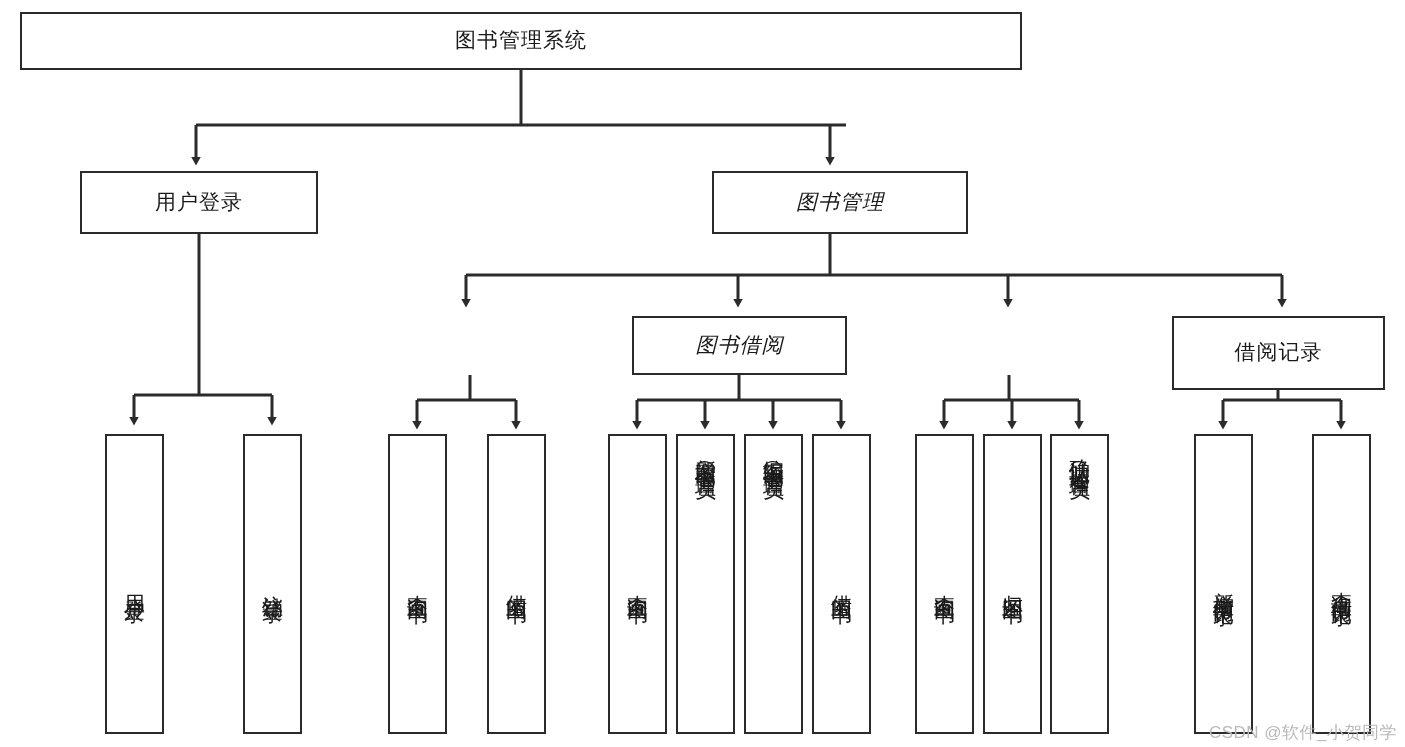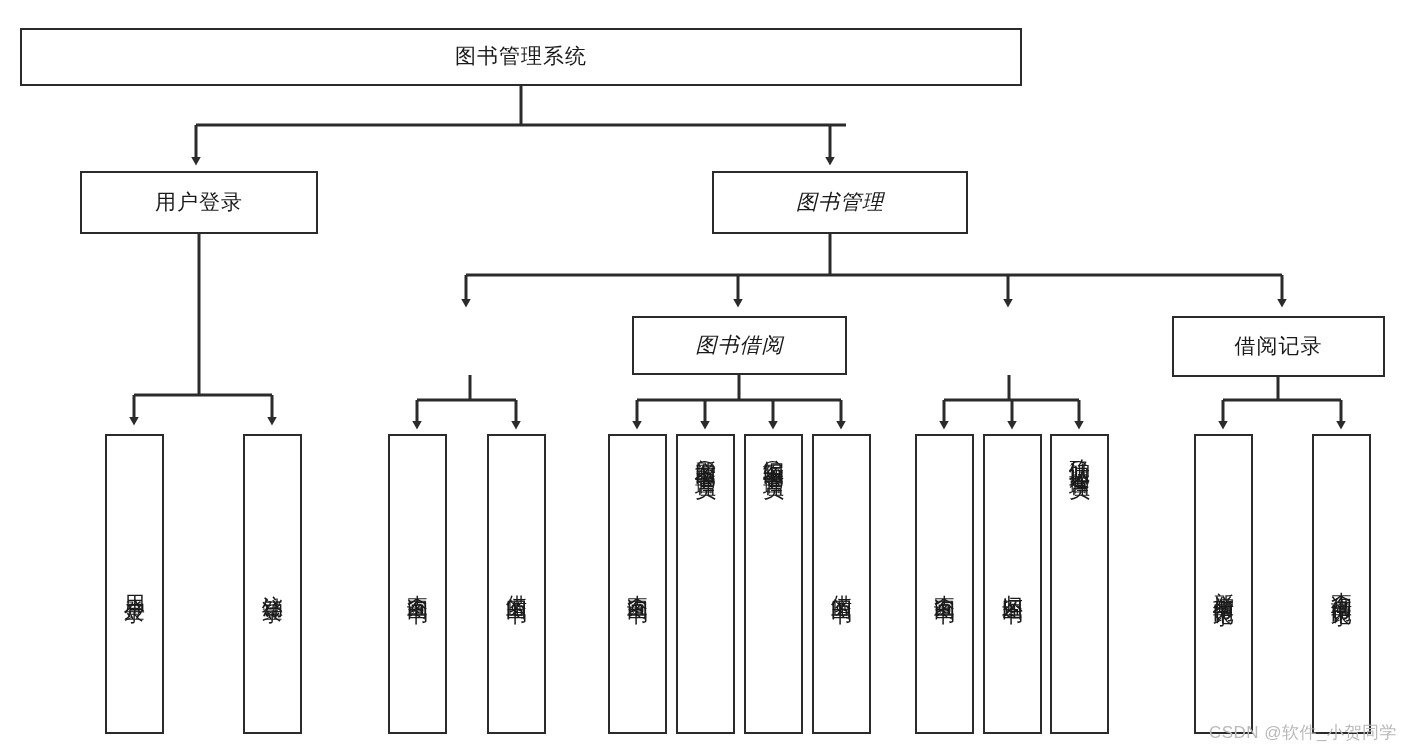--- a/index.html
+++ b/index.html
@@ -122,39 +122,39 @@
       <path d="M1012,400 L1012,422" marker-end="url(#arrow)"></path>
       <path d="M1079,400 L1079,422" marker-end="url(#arrow)"></path>
 
       <path d="M1278,375 L1278,400"></path>
       <path d="M1223,400 L1341,400"></path>
       <path d="M1223,400 L1223,422" marker-end="url(#arrow)"></path>
       <path d="M1341,400 L1341,422" marker-end="url(#arrow)"></path>
     </g>
   </svg>
 
-  <div class="node-box" style="left:20px; top:28px; width:1002px; height:58px;">
+  <div class="node-box" style="left:20px; top:12px; width:1002px; height:58px;">
     <span class="node-label-h">图书管理系统</span>
   </div>
 
   <div class="node-box" style="left:80px; top:171px; width:238px; height:63px;">
     <span class="node-label-h">用户登录</span>
   </div>
 
   <div class="node-box" style="left:712px; top:171px; width:256px; height:63px;font-style:italic;">
     <span class="node-label-h">图书管理</span>
   </div>
 
 
   <div class="node-box" style="left:632px; top:316px; width:215px; height:59px;font-style:italic;">
     <span class="node-label-h">图书借阅</span>
   </div>
 
 
-  <div class="node-box" style="left:1172px; top:316px; width:213px; height:61px;text-align:right;">
+  <div class="node-box" style="left:1172px; top:316px; width:213px; height:74px;text-align:right;">
     <span class="node-label-h">借阅记录</span>
   </div>
 
   <div class="leaf-box center-v" style="left:105px; top:434px; width:59px; height:300px;">
     <span class="node-label-v">用户登录</span>
   </div>
 
   <div class="leaf-box center-v" style="left:243px; top:434px; width:59px; height:300px;">
     <span class="node-label-v">注销登录</span>
   </div>

